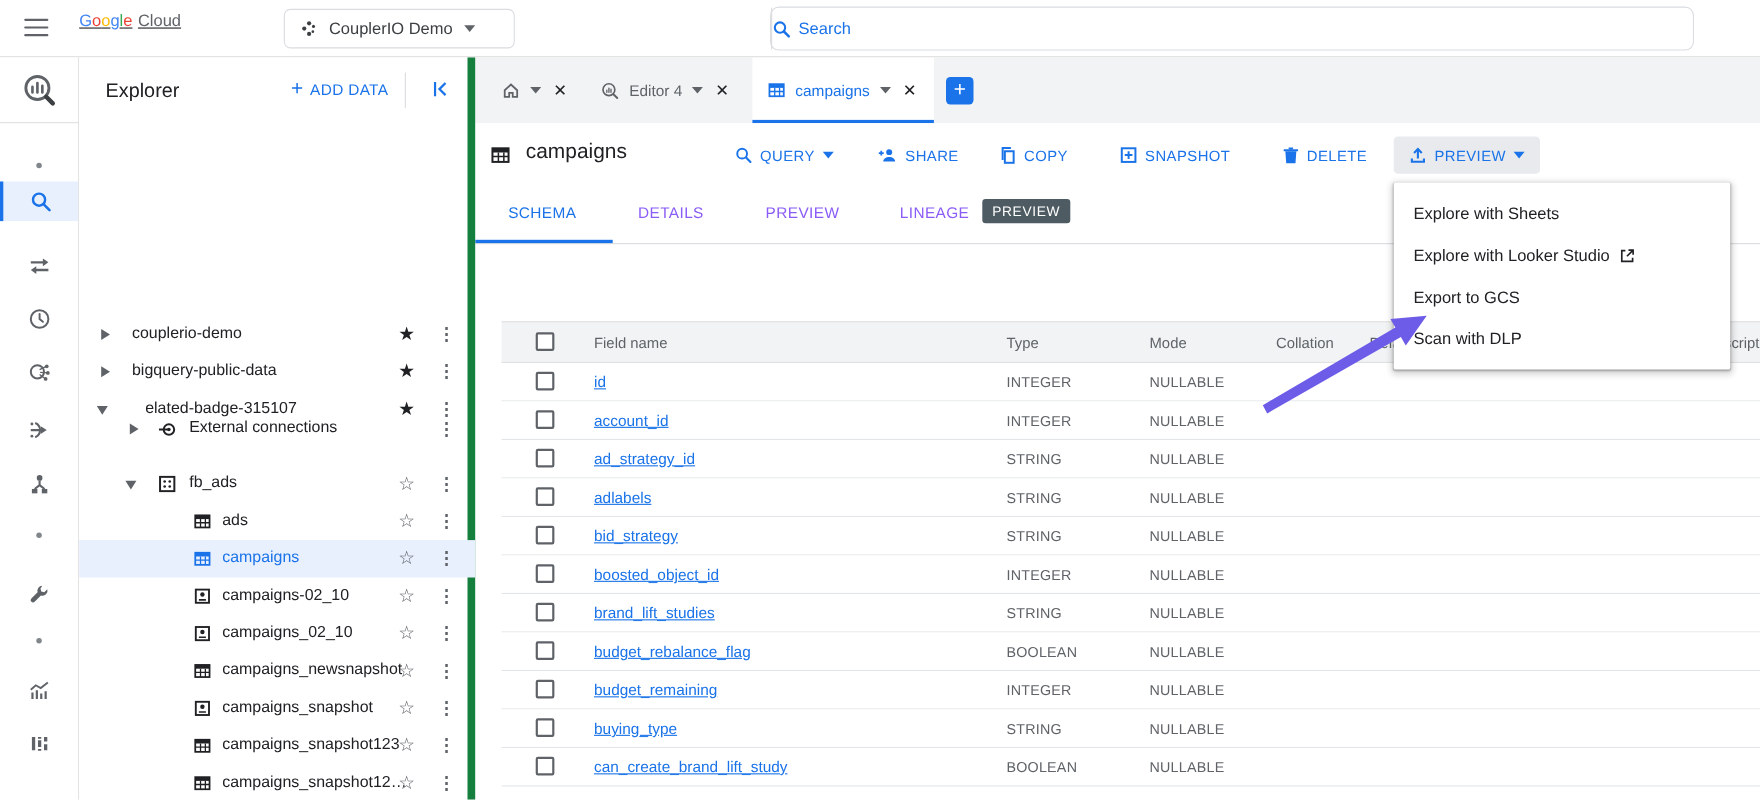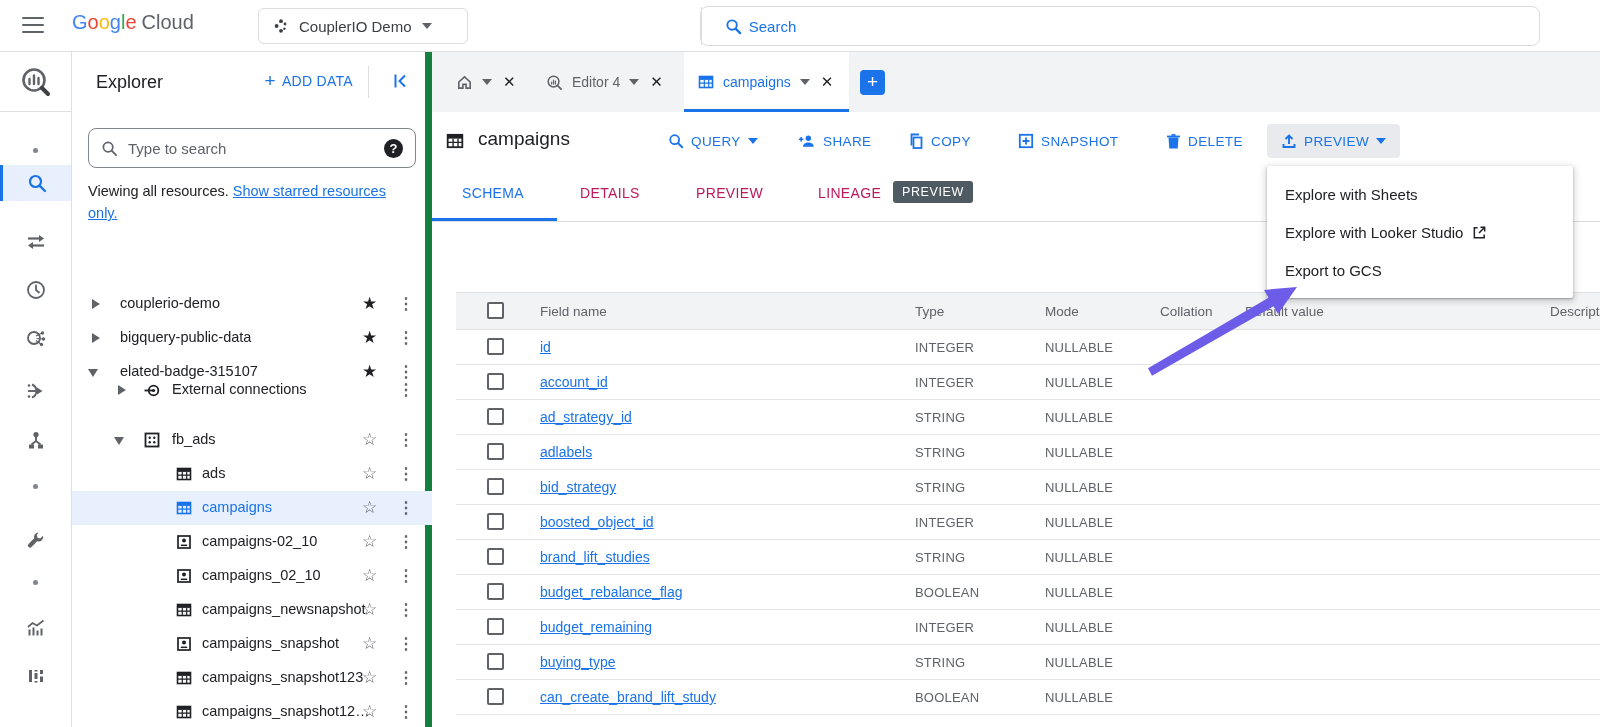--- a/index.html
+++ b/index.html
@@ -5,34 +5,34 @@
   * { margin:0; padding:0; box-sizing:border-box; }
   html,body { width:1600px; height:727px; overflow:hidden; background:#fff;
               font-family:"Liberation Sans", sans-serif; color:#202124; }
   #app { position:relative; width:1600px; height:727px; }
 
   
   #topbar { position:absolute; left:0; top:0; width:1600px; height:52px; background:#fff;
             border-bottom:1px solid #e0e0e0; z-index:20; }
   #hamburger { position:absolute; left:22px; top:17px; width:22px; height:18px; cursor:pointer; }
   #hamburger span { display:block; height:2.4px; background:#5f6368; margin-bottom:4.4px; border-radius:1px; }
-  #gclogo { position:absolute; left:72px; top:11px; font-size:20px; font-weight:500; letter-spacing:0; }
+  #gclogo { position:absolute; left:72px; top:11px; font-size:15px; font-weight:500; letter-spacing:0;text-decoration:underline; }
   #gclogo .cloud { color:#5f6368; margin-left:5px; font-weight:400; }
   #projectbtn { position:absolute; left:258px; top:8px; height:36px; min-width:210px; border:1px solid #dadce0;
                 border-radius:6px; display:flex; align-items:center; padding:0 14px; gap:10px; cursor:pointer; background:#fff; }
   #projectbtn .plabel { font-size:15px; color:#3c4043; }
   .caret-down { width:0; height:0; border-left:5px solid transparent; border-right:5px solid transparent;
                 border-top:6px solid #5f6368; display:inline-block; }
   #searchbar { position:absolute; left:700px; top:6px; width:840px; height:40px; border:1px solid #dadce0;
                border-radius:8px; background:#fff; display:flex; align-items:center; }
   #searchbar input { flex:1; border:none; outline:none; background:transparent; font-size:15px;
                      color:#5f6368; padding:0 18px; font-family:inherit; }
   #searchbar input::placeholder { color:#5f6368; opacity:1; }
   #searchbtn { width:118px; height:100%; border-left:1px solid #dadce0; display:flex; align-items:center;
-               justify-content:center; gap:7px; color:#1a73e8; font-size:15px; font-weight:500; cursor:pointer; }
+               gap:7px; color:#1a73e8; font-size:15px; font-weight:500; cursor:pointer; }
 
   
   #rail { position:absolute; left:0; top:52px; width:72px; height:675px; background:#fff;
           border-right:1px solid #e0e0e0; z-index:10; }
   #rail-logo { position:absolute; left:0; top:0; width:71px; height:60px; border-bottom:1px solid #e0e0e0;
                display:flex; align-items:center; justify-content:center; }
   .rail-item { position:absolute; left:0; width:71px; height:36px; display:flex; align-items:center;
                justify-content:center; color:#5f6368; cursor:pointer; }
   .rail-item.active { background:#e8f0fe; border-left:3px solid #1a73e8; color:#1a73e8; }
   .rail-dot { position:absolute; left:33px; width:5px; height:5px; border-radius:50%; background:#80868b; }
@@ -84,21 +84,21 @@
 
   #titlerow { position:absolute; left:432px; top:112px; width:1168px; height:56px; background:#fff; }
   #tbl-title { position:absolute; left:46px; top:16px; font-size:19px; color:#202124; }
   #title-icon { position:absolute; left:14px; top:20px; color:#202124; }
   .actbtn { position:absolute; top:12px; height:34px; display:flex; align-items:center; gap:7px; color:#1a73e8;
             font-size:13.5px; font-weight:500; letter-spacing:.4px; cursor:pointer; padding:0 8px; }
   #btn-export { background:#e8eaed; border-radius:4px; padding:0 14px; }
 
   #contenttabs { position:absolute; left:432px; top:168px; width:1168px; height:54px; background:#fff;
                  border-bottom:1px solid #dadce0; }
-  .ctab { position:absolute; top:17px; font-size:14px; font-weight:500; letter-spacing:.35px; color:#be185d; cursor:pointer; }
+  .ctab { position:absolute; top:17px; font-size:14px; font-weight:500; letter-spacing:.35px; color:#8b5cf6; cursor:pointer; }
   .ctab.active { color:#1a73e8; }
   #schema-underline { position:absolute; left:0; bottom:0; width:125px; height:3px; background:#1a73e8; }
   #lineage-badge { position:absolute; left:461px; top:13px; background:#4e5b63; color:#fff; font-size:12.5px;
                    font-weight:500; letter-spacing:.6px; padding:4px 9px; border-radius:3px; }
 
   #filterrow { position:absolute; left:456px; top:250px; width:1144px; height:42px; border-top:1px solid #dadce0;
                display:flex; align-items:center; }
   #filterrow .ficon { margin-left:30px; color:#202124; }
   #filterrow .flabel { margin-left:10px; font-size:14.5px; font-weight:700; color:#202124; }
   #filterrow input { margin-left:22px; flex:1; border:none; outline:none; font-size:14.5px; color:#80868b; font-family:inherit; }
@@ -245,45 +245,36 @@
         <span>ADD DATA</span>
       </span>
       <span id="exp-vdiv"></span>
       <span id="collapse">
         <svg class="ic" width="18" height="18" viewBox="0 0 18 18">
           <path d="M4.5 2.5v13" stroke="#1a73e8" stroke-width="2"></path>
           <path d="M14 3.5 8.5 9l5.5 5.5" fill="none" stroke="#1a73e8" stroke-width="2"></path>
         </svg>
       </span>
     </div>
-    <div id="exp-search">
-      <svg class="ic" width="17" height="17" viewBox="0 0 18 18">
-        <circle cx="7.5" cy="7.5" r="5" fill="none" stroke="#5f6368" stroke-width="1.8"></circle>
-        <path d="M11.5 11.5 16 16" stroke="#5f6368" stroke-width="2" stroke-linecap="round"></path>
-      </svg>
-      <input type="text" placeholder="Type to search" style="">
-      <span id="help-badge">?</span>
-    </div>
-    <div id="viewing"><span>Viewing all resources. </span><a>Show starred resources only.</a></div>
 
     <div class="trow" style="top:235px">
       <span class="caret caret-r" style="left:18px"></span>
       <span class="tlabel" style="left:48px">couplerio-demo</span>
       <span class="star star-f" style="left:290px">★</span>
       <span class="kebab" style="left:326px">⋮</span>
     </div>
     <div class="trow" style="top:269px">
       <span class="caret caret-r" style="left:18px"></span>
       <span class="tlabel" style="left:48px">bigquery-public-data</span>
       <span class="star star-f" style="left:290px">★</span>
       <span class="kebab" style="left:326px">⋮</span>
     </div>
     <div class="trow" style="top:303px">
       <span class="caret caret-d" style="left:16px"></span>
-      <span class="tlabel" style="left:48px">elated-badge-315107</span>
+      <span class="tlabel" style="left:60px">elated-badge-315107</span>
       <span class="star star-f" style="left:290px">★</span>
       <span class="kebab" style="left:326px">⋮</span>
     </div>
     <div class="trow" style="top:321px">
       <span class="caret caret-r" style="left:44px"></span>
       <span class="ticon" style="left:72px">
         <svg class="ic" width="17" height="17" viewBox="0 0 16 16">
             <circle cx="9" cy="8" r="4.5" fill="none" stroke="currentColor" stroke-width="1.7"></circle>
             <path d="M0.5 8h8" stroke="currentColor" stroke-width="1.7"></path>
             <circle cx="9" cy="8" r="1.5" fill="currentColor"></circle>
@@ -590,19 +581,22 @@
     <div class="mitem">
       <span>Explore with Looker Studio</span>
       <svg class="ic" width="15" height="15" viewBox="0 0 16 16">
         <path d="M6 3H2.5v10.5H13V10" fill="none" stroke="#202124" stroke-width="1.6"></path>
         <path d="M9 2.5h4.5V7M13.5 2.5 7.5 8.5" fill="none" stroke="#202124" stroke-width="1.6"></path>
       </svg>
     </div>
     <div class="mitem">
       <span>Export to GCS</span>
     </div>
+    <div class="mitem">
+      <span>Scan with DLP</span>
+    </div>
   </div>
 
   <svg id="arrow-svg" viewBox="0 0 1600 727">
     <polygon points="1152,375.8 1273.5,306.3 1278,314.1 1297,287 1264,289.9 1268.5,297.7 1148,368.3" fill="#6d5ce8"></polygon>
   </svg>
 
 </div>
 
 </body></html>

